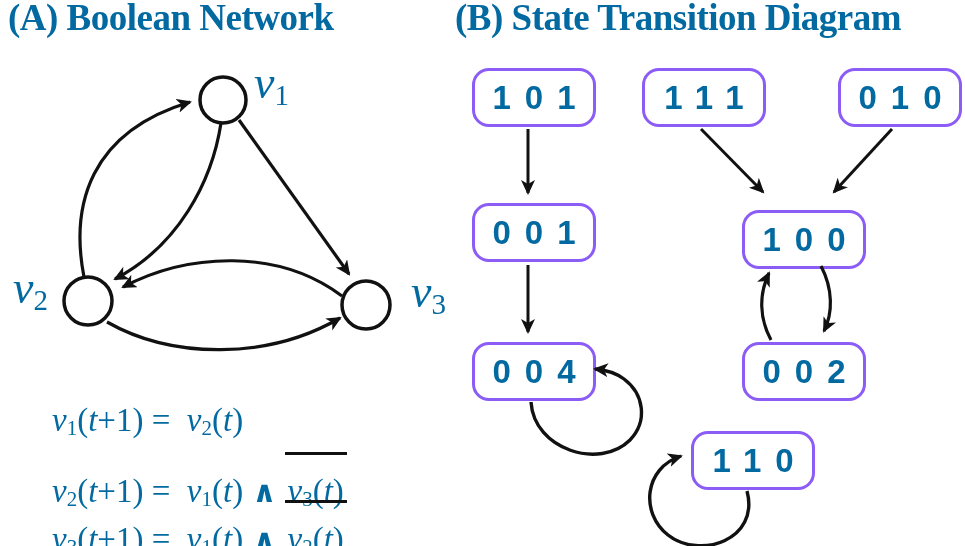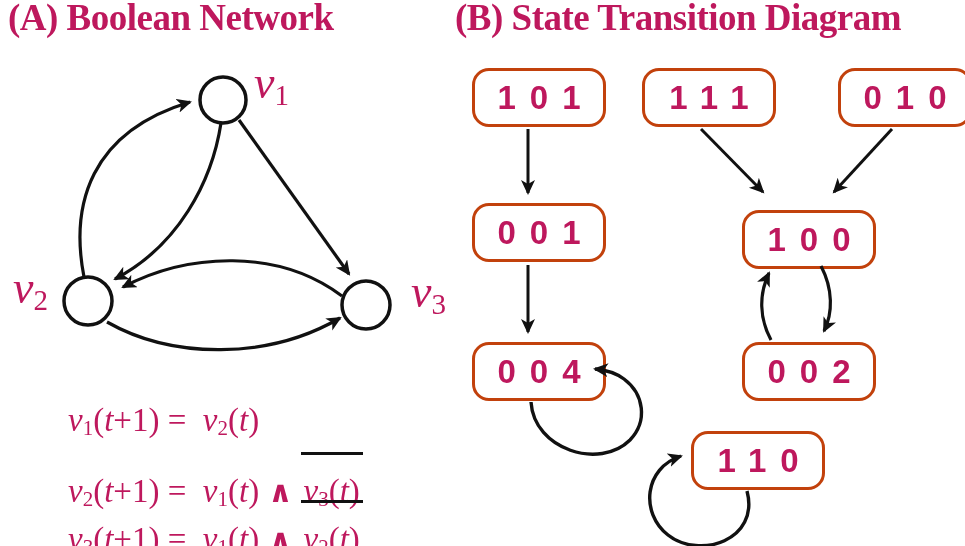--- a/index.html
+++ b/index.html
@@ -1,36 +1,36 @@
 <!DOCTYPE html>
 <html><head>
 <meta charset="utf-8">
 <style>
   html,body{margin:0;padding:0;background:#fff;}
   .stage{position:relative;width:965px;height:546px;background:#fff;overflow:hidden;
-         font-family:"Liberation Serif",serif;color:#be185d;}
+         font-family:"Liberation Serif",serif;color:#0369a1;}
   .title{position:absolute;top:-2px;font-weight:bold;font-size:37px;line-height:1.1;
          white-space:nowrap;letter-spacing:-0.5px;}
   #title-a{left:8px;}
   #title-b{left:455px;}
 
   
-  .state{position:absolute;width:134px;height:59px;box-sizing:border-box;
-         border:3px solid #c2410c;border-radius:17px;background:#fff;
+  .state{position:absolute;width:124px;height:59px;box-sizing:border-box;
+         border:3px solid #8b5cf6;border-radius:17px;background:#fff;
          display:flex;align-items:center;justify-content:center;}
   .digits{font-family:"Liberation Sans",sans-serif;font-weight:bold;font-size:33px;
           letter-spacing:14px;margin-right:-14px;line-height:1;}
 
   
   .nlabel{position:absolute;line-height:1;white-space:nowrap;}
   .nb{font-style:italic;font-size:46px;}
   .ns{font-size:29px;vertical-align:-7px;}
 
   
-  .eq{position:absolute;left:68px;font-size:33px;line-height:1;white-space:nowrap;}
+  .eq{position:absolute;left:52px;font-size:33px;line-height:1;white-space:nowrap;}
   .tk-v,.tk-t{font-style:italic;}
   .tk-s{font-size:21px;vertical-align:-4px;}
   .tk-r{white-space:pre;}
   .tk-and{font-family:"DejaVu Sans",sans-serif;font-weight:bold;font-size:30px;
           margin:0 6px 0 9px;}
   .ov{display:inline-block;border-top:3px solid #111;padding:20px 3px 0 3px;margin-left:2px;line-height:1;}
 
   svg.canvas{position:absolute;left:0;top:0;pointer-events:none;}
 </style>
 </head>

